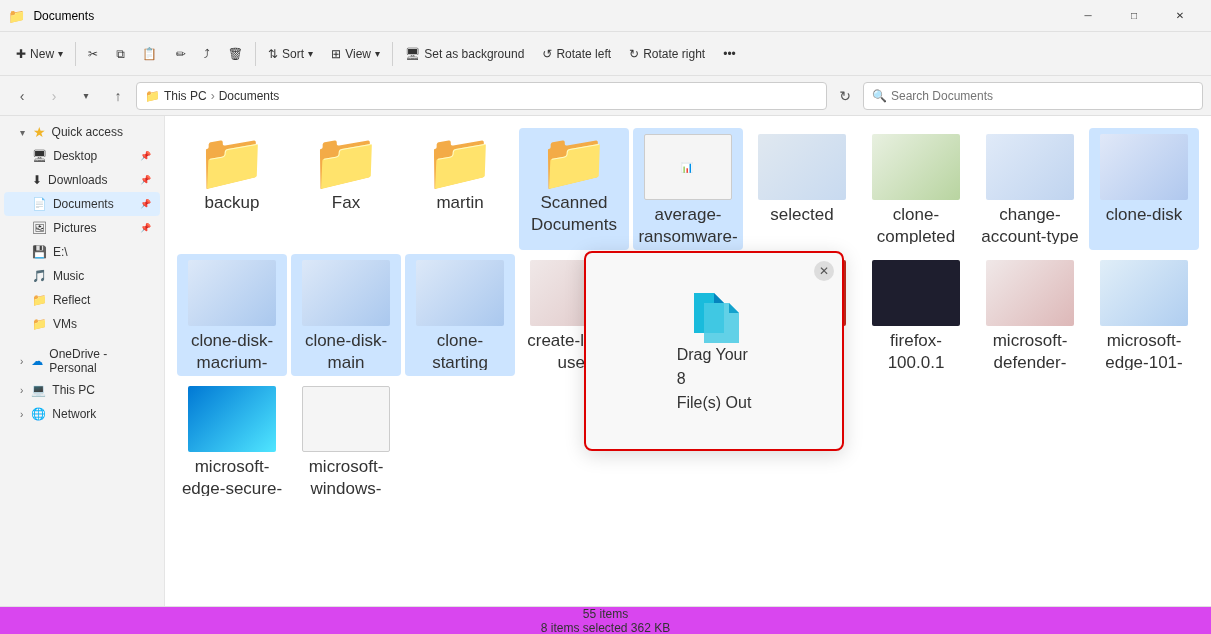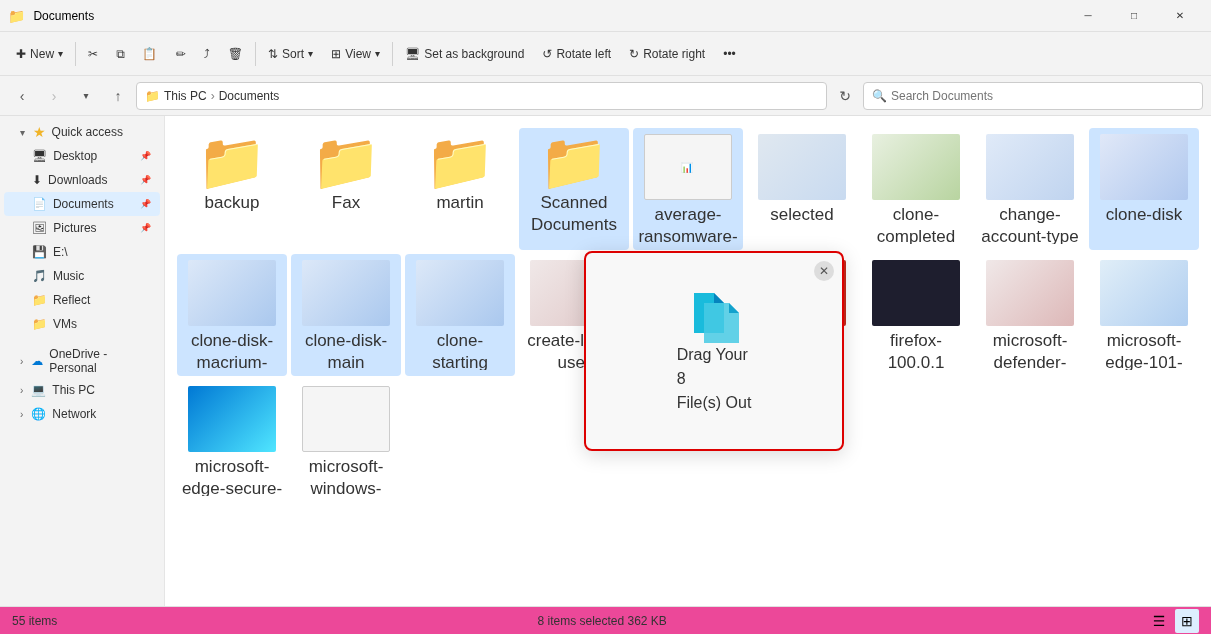--- a/index.html
+++ b/index.html
@@ -120,22 +120,22 @@
       width: 20px; height: 20px; border-radius: 50%;
       background: #ddd; border: none; cursor: pointer;
       display: flex; align-items: center; justify-content: center;
       font-size: 12px; color: #555;
     }
     .drag-text { font-size: 16px; color: #333; text-align: left; line-height: 1.5; }
 
     
     .status-bar {
       display: flex; align-items: center; justify-content: space-between;
-      height: 28px; background: #ec4899; border-top: 1px solid #e0e0e0;
-      padding: 0 12px; font-size: 12px; color: #333;
+      height: 28px; background: #d946ef; border-top: 1px solid #e0e0e0;
+      padding: 0 12px; font-size: 12px; color: #333; flex-direction: column;
     }
     .status-right { display: flex; gap: 4px; }
     .view-btn {
       width: 24px; height: 24px; border: none; background: transparent;
       cursor: pointer; border-radius: 2px; display: flex;
       align-items: center; justify-content: center; font-size: 14px;
     }
     .view-btn.active { background: #ddeeff; }
 
     

